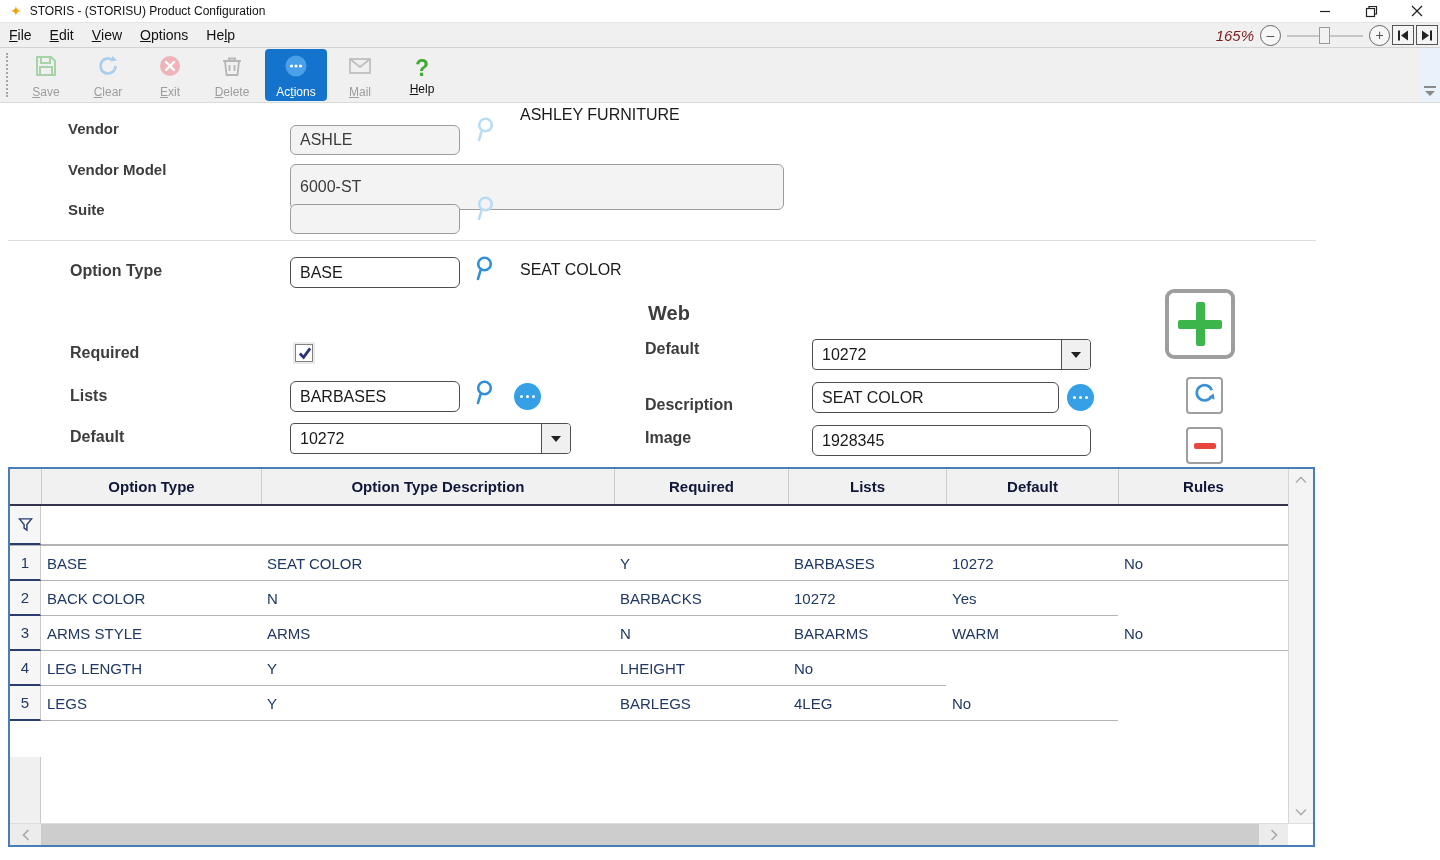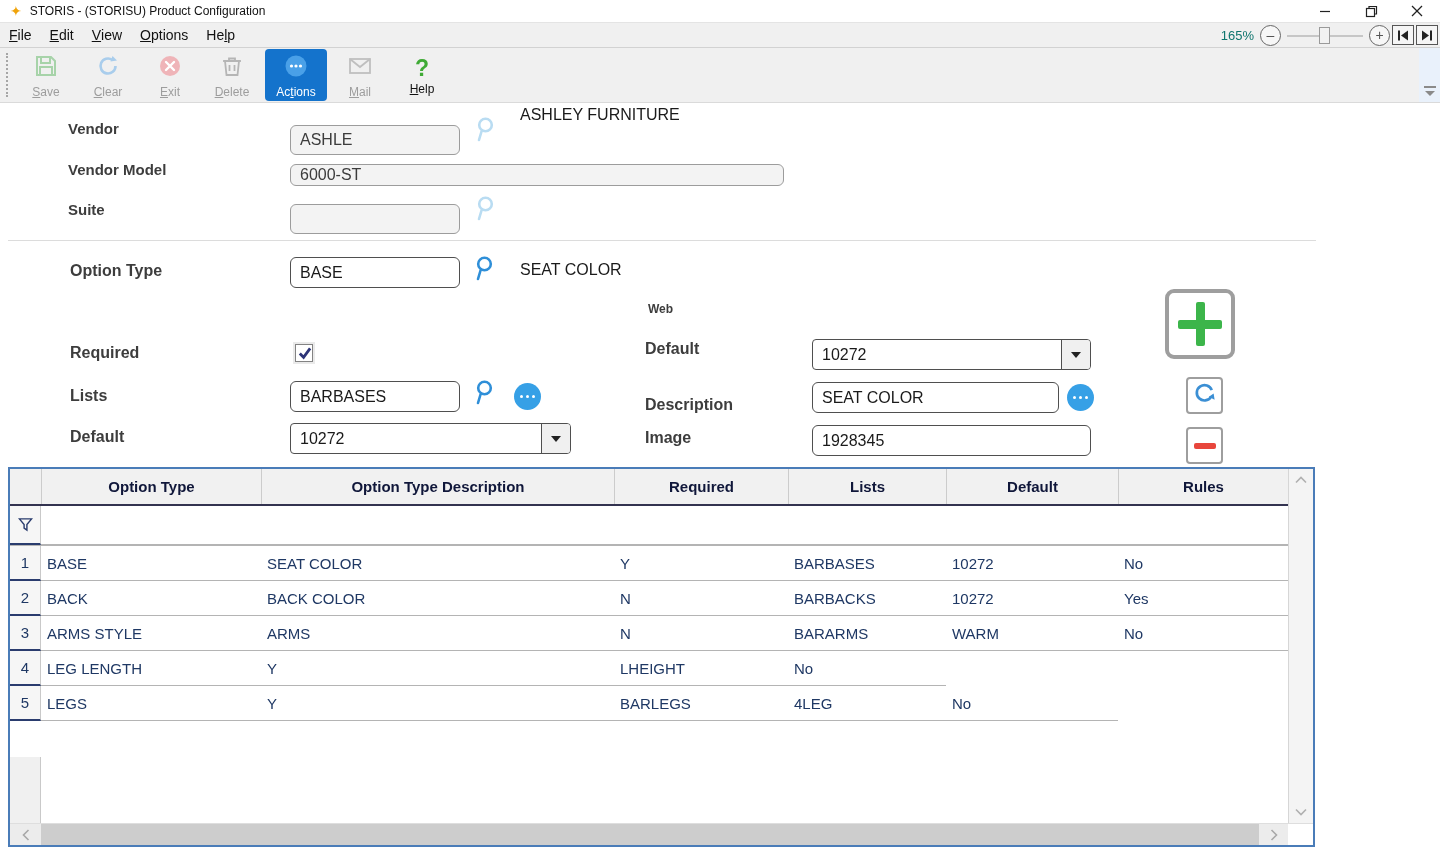--- a/index.html
+++ b/index.html
@@ -11,21 +11,21 @@
   .titlebar { height:22px; display:flex; align-items:center; background:#fff; }
   .diamond { color:#f0a30a; font-size:14px; margin:0 8px 0 10px; line-height:1; }
   .title-text { font-size:12px; color:#111; }
   .win-controls { margin-left:auto; display:flex; height:100%; }
   .win-btn { width:46px; display:flex; align-items:center; justify-content:center; color:#222; }
 
   
   .menubar { height:26px; background:#f0f0f0; border-top:1px solid #e4e4e4; border-bottom:1px solid #d2d2d2; display:flex; align-items:center; font-size:14px; position:relative; }
   .menu-item { padding:0 9px; height:100%; display:flex; align-items:center; color:#111; }
   .menu-right { position:absolute; right:2px; top:0; height:100%; display:flex; align-items:center; }
-  .zoom-label { font-size:13px; color:#0f766e; margin-right:6px; }
+  .zoom-label { font-size:15px; color:#7f1d1d; margin-right:6px;font-style:italic; }
   .circle-btn { width:21px; height:21px; border:1.5px solid #666; border-radius:50%; display:flex; align-items:center; justify-content:center; font-size:14px; color:#555; background:#f7f7f7; line-height:1; }
   .slider { width:76px; height:21px; position:relative; margin:0 6px; }
   .slider .track { position:absolute; top:10px; left:0; right:0; height:2px; background:#c6c6c6; }
   .slider .thumb { position:absolute; top:2px; left:32px; width:11px; height:17px; background:#f2f2f2; border:1px solid #9a9a9a; }
   .nav-btn { width:22px; height:20px; border:1.5px solid #555; background:#f5f5f5; display:flex; align-items:center; justify-content:center; margin-left:2px; }
 
   
   .toolbar { height:55px; background:#f0f0f0; border-bottom:1px solid #dadada; display:flex; align-items:stretch; position:relative; }
   .grip { width:8px; margin:5px 1px 5px 6px; border-left:2px dotted #a6a6a6; }
   .tb-btn { width:62px; display:flex; flex-direction:column; align-items:center; justify-content:center; gap:2px; padding-top:2px; }
@@ -222,21 +222,21 @@
 <input class="inp disabled" style="left: 290px; top: 117px; width: 170px;" readonly="" value="ASHLE">
 <span class="mag" style="left:472px; top:116px;">
   <svg width="24" height="30" viewBox="0 0 24 30" fill="none" stroke="#b9dcf2" stroke-width="2.6" stroke-linecap="round">
     <circle cx="13.5" cy="9" r="6.3"></circle>
       <line x1="9.5" y1="15.5" x2="7" y2="24"></line>
   </svg>
 </span>
 <span class="ftext" style="left:520px; top:106px;">ASHLEY FURNITURE</span>
 
 <span class="flabel" style="left:68px; top:161px;">Vendor Model</span>
-<input class="inp disabled" style="left: 290px; top: 156px; width: 494px; height: 22px;" readonly="" value="6000-ST">
+<input class="inp disabled" style="left: 290px; top: 156px; width: 494px; height: 46px;" readonly="" value="6000-ST">
 
 <span class="flabel" style="left:68px; top:201px;">Suite</span>
 <input class="inp disabled" style="left: 290px; top: 196px; width: 170px;" readonly="" value="">
 <span class="mag" style="left:472px; top:195px;">
   <svg width="24" height="30" viewBox="0 0 24 30" fill="none" stroke="#b9dcf2" stroke-width="2.6" stroke-linecap="round">
     <circle cx="13.5" cy="9" r="6.3"></circle>
       <line x1="9.5" y1="15.5" x2="7" y2="24"></line>
   </svg>
 </span>
 
@@ -245,21 +245,21 @@
 <span class="flabel" style="left:70px; top:262px; font-size:16px;">Option Type</span>
 <input class="inp enabled" style="left: 290px; top: 257px; width: 170px; height: 31px;" value="BASE">
 <span class="mag" style="left:471px; top:255px;">
   <svg width="24" height="30" viewBox="0 0 24 30" fill="none" stroke="#2f8fd8" stroke-width="2.6" stroke-linecap="round">
     <circle cx="13.5" cy="9" r="6.3"></circle>
       <line x1="9.5" y1="15.5" x2="7" y2="24"></line>
   </svg>
 </span>
 <span class="ftext" style="left:520px; top:261px;">SEAT COLOR</span>
 
-<span class="flabel" style="left:648px; top:302px; font-size:12px;">Web</span>
+<span class="flabel" style="left:648px; top:302px; font-size:20px;">Web</span>
 
 <span class="flabel" style="left:70px; top:344px; font-size:16px;">Required</span>
 <div class="checkbox" style="left:295px; top:344px;">
   <svg width="15" height="15" viewBox="0 0 16 16">
       <polyline points="3,8 7,12 14,2.5" fill="none" stroke="#2d3478" stroke-width="3"></polyline>
     </svg>
 </div>
 
 <span class="flabel" style="left:645px; top:340px; font-size:16px;">Default</span>
 <div class="combo" style="left:812px; top:339px; width:279px;">
@@ -348,21 +348,20 @@
     <div class="gcell">1</div>
     <div class="td">BASE</div>
     <div class="td">SEAT COLOR</div>
     <div class="td">Y</div>
     <div class="td">BARBASES</div>
     <div class="td">10272</div>
     <div class="td">No</div>
   </div>
   <div class="tgrid trow">
     <div class="gcell">2</div>
-    <div class="td">BACK</div>
     <div class="td">BACK COLOR</div>
     <div class="td">N</div>
     <div class="td">BARBACKS</div>
     <div class="td">10272</div>
     <div class="td">Yes</div>
   </div>
   <div class="tgrid trow">
     <div class="gcell">3</div>
     <div class="td">ARMS STYLE</div>
     <div class="td">ARMS</div>

